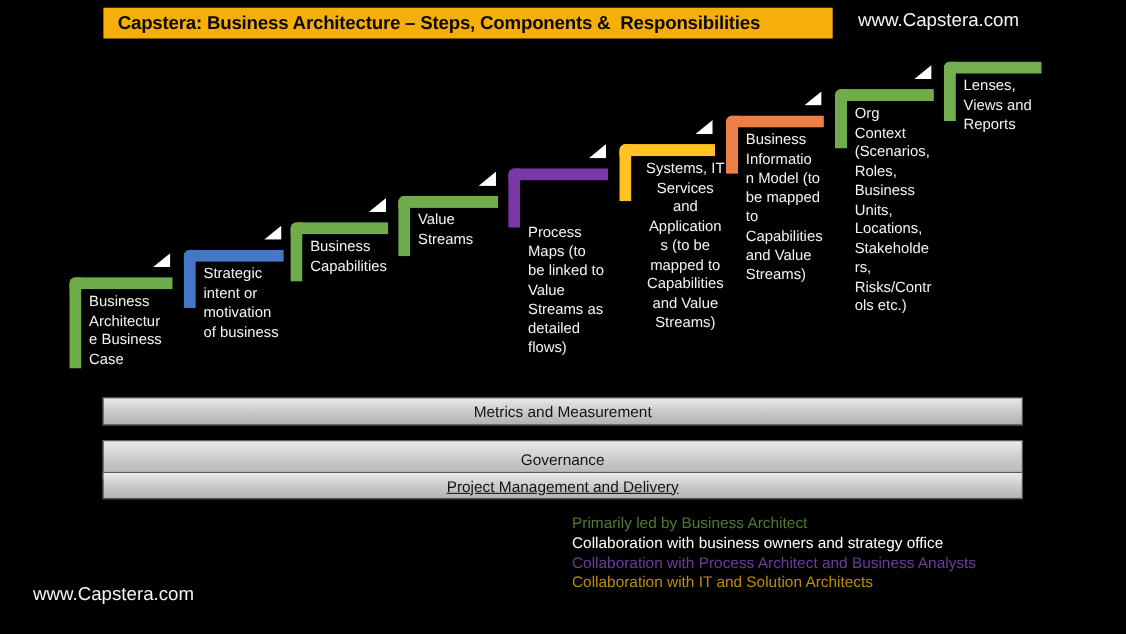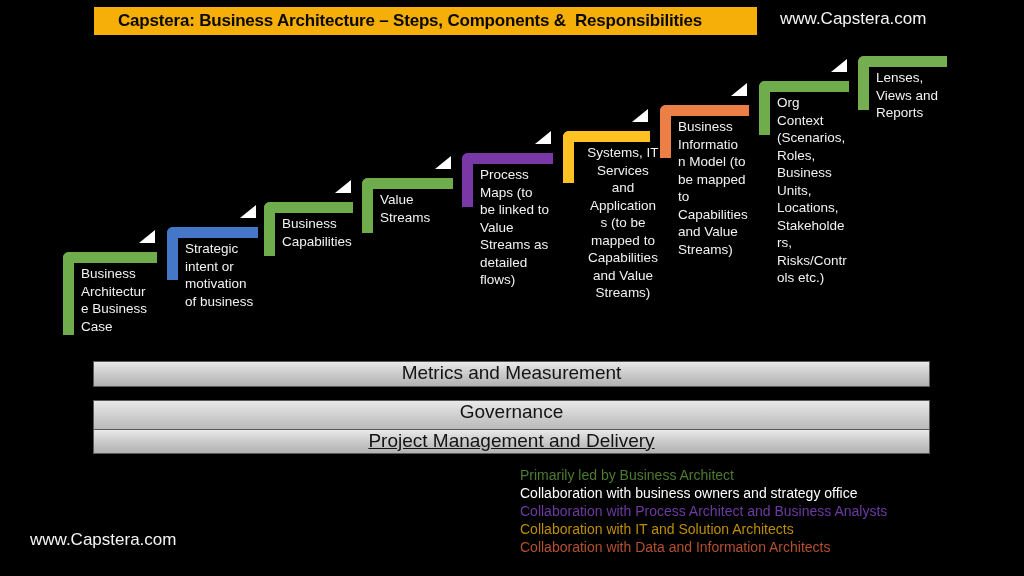--- a/index.html
+++ b/index.html
@@ -3,40 +3,40 @@
 <meta charset="utf-8">
 <style>
   html,body{margin:0;padding:0;background:#000;}
   body{width:1024px;height:576px;position:relative;overflow:hidden;
        font-family:"Liberation Sans",sans-serif;}
   .slide{position:absolute;left:0;top:0;width:1024px;height:576px;background:#000;}
 
   
   .banner{position:absolute;left:94px;top:7px;width:663px;height:28px;
           display:flex;align-items:center;background:#F6AF08;}
-  .banner-text{font-size:17px;font-weight:bold;color:#0a0a00;padding-left:24px;
+  .banner-text{font-size:17px;font-weight:bold;color:#0a0a00;padding-left:13px;
                white-space:pre;letter-spacing:-0.2px;}
   .site-top{position:absolute;left:780px;top:9px;color:#F4F4F4;font-size:17px;}
   .site-bottom{position:absolute;left:30px;top:530px;color:#F4F4F4;font-size:17px;}
 
   
   .step{position:absolute;}
   .bracket{position:absolute;left:0;top:0;box-sizing:border-box;
            border-left:11px solid #888;border-top:11px solid #888;
            border-right:none;border-bottom:none;border-radius:6px 0 0 0;}
   .step-label{position:absolute;left:18px;top:13px;color:#F2F2F2;
               font-size:13.5px;line-height:17.5px;white-space:pre-line;}
   .tri{position:absolute;width:16px;height:13px;background:#fff;
        clip-path:polygon(0 100%,100% 0,100% 100%);}
 
   
   .gbar{position:absolute;left:93px;width:837px;box-sizing:border-box;
         background:linear-gradient(180deg,#E9E9E9 0%,#C8C8C8 55%,#B2B2B2 100%);
-        border:1px solid #5a5a5a;display:flex;align-items:flex-start;justify-content:center;
-        color:#141414;font-size:19px;}
+        border:1px solid #5a5a5a;display:flex;align-items:center;justify-content:center;
+        color:#141414;font-size:14px;}
 
   
   .legend{position:absolute;left:520px;top:466px;}
   .legend-line{font-size:14px;line-height:18px;white-space:pre;}
 </style>
 </head>
 <body>
 
 <div class="slide">
 
@@ -73,21 +73,21 @@
   <div class="step" style="left:362px;top:178px;">
     <div class="bracket" style="width: 91px; height: 55px; border-color: rgb(111, 173, 76);"></div>
     <div class="tri" style="left:73px;top:-22px;"></div>
     <div class="step-label" style="width:78px;">Value
 Streams</div>
   </div>
 
   <div class="step" style="left:462px;top:153px;">
     <div class="bracket" style="width: 91px; height: 54px; border-color: rgb(122, 55, 166);"></div>
     <div class="tri" style="left:73px;top:-22px;"></div>
-    <div class="step-label" style="width:84px;">Process
+    <div class="step-label" style="width:84px;margin-top:36px;">Process
 Maps (to
 be linked to
 Value
 Streams as
 detailed
 flows)</div>
   </div>
 
   <div class="step" style="left:563px;top:131px;">
     <div class="bracket" style="width: 87px; height: 52px; border-color: rgb(255, 194, 34);"></div>
@@ -148,17 +148,16 @@
   </div>
   <div class="gbar" style="top:429px;height:25px;text-decoration:underline;">
     <span>Project Management and Delivery</span>
   </div>
 
   <div class="legend">
     <div class="legend-line" style="color: rgb(77, 123, 49);">Primarily led by Business Architect</div>
     <div class="legend-line" style="color: #ffffff;">Collaboration with business owners and strategy office</div>
     <div class="legend-line" style="color: rgb(108, 59, 160);">Collaboration with Process Architect and Business Analysts</div>
     <div class="legend-line" style="color: rgb(189, 141, 0);">Collaboration with IT and Solution Architects</div>
-    <div class="legend-line" style="color: rgb(181, 80, 47);">Collaboration with Data and Information Architects</div>
   </div>
 
   <div class="site-bottom">www.Capstera.com</div>
 </div>
 
 </body></html>

